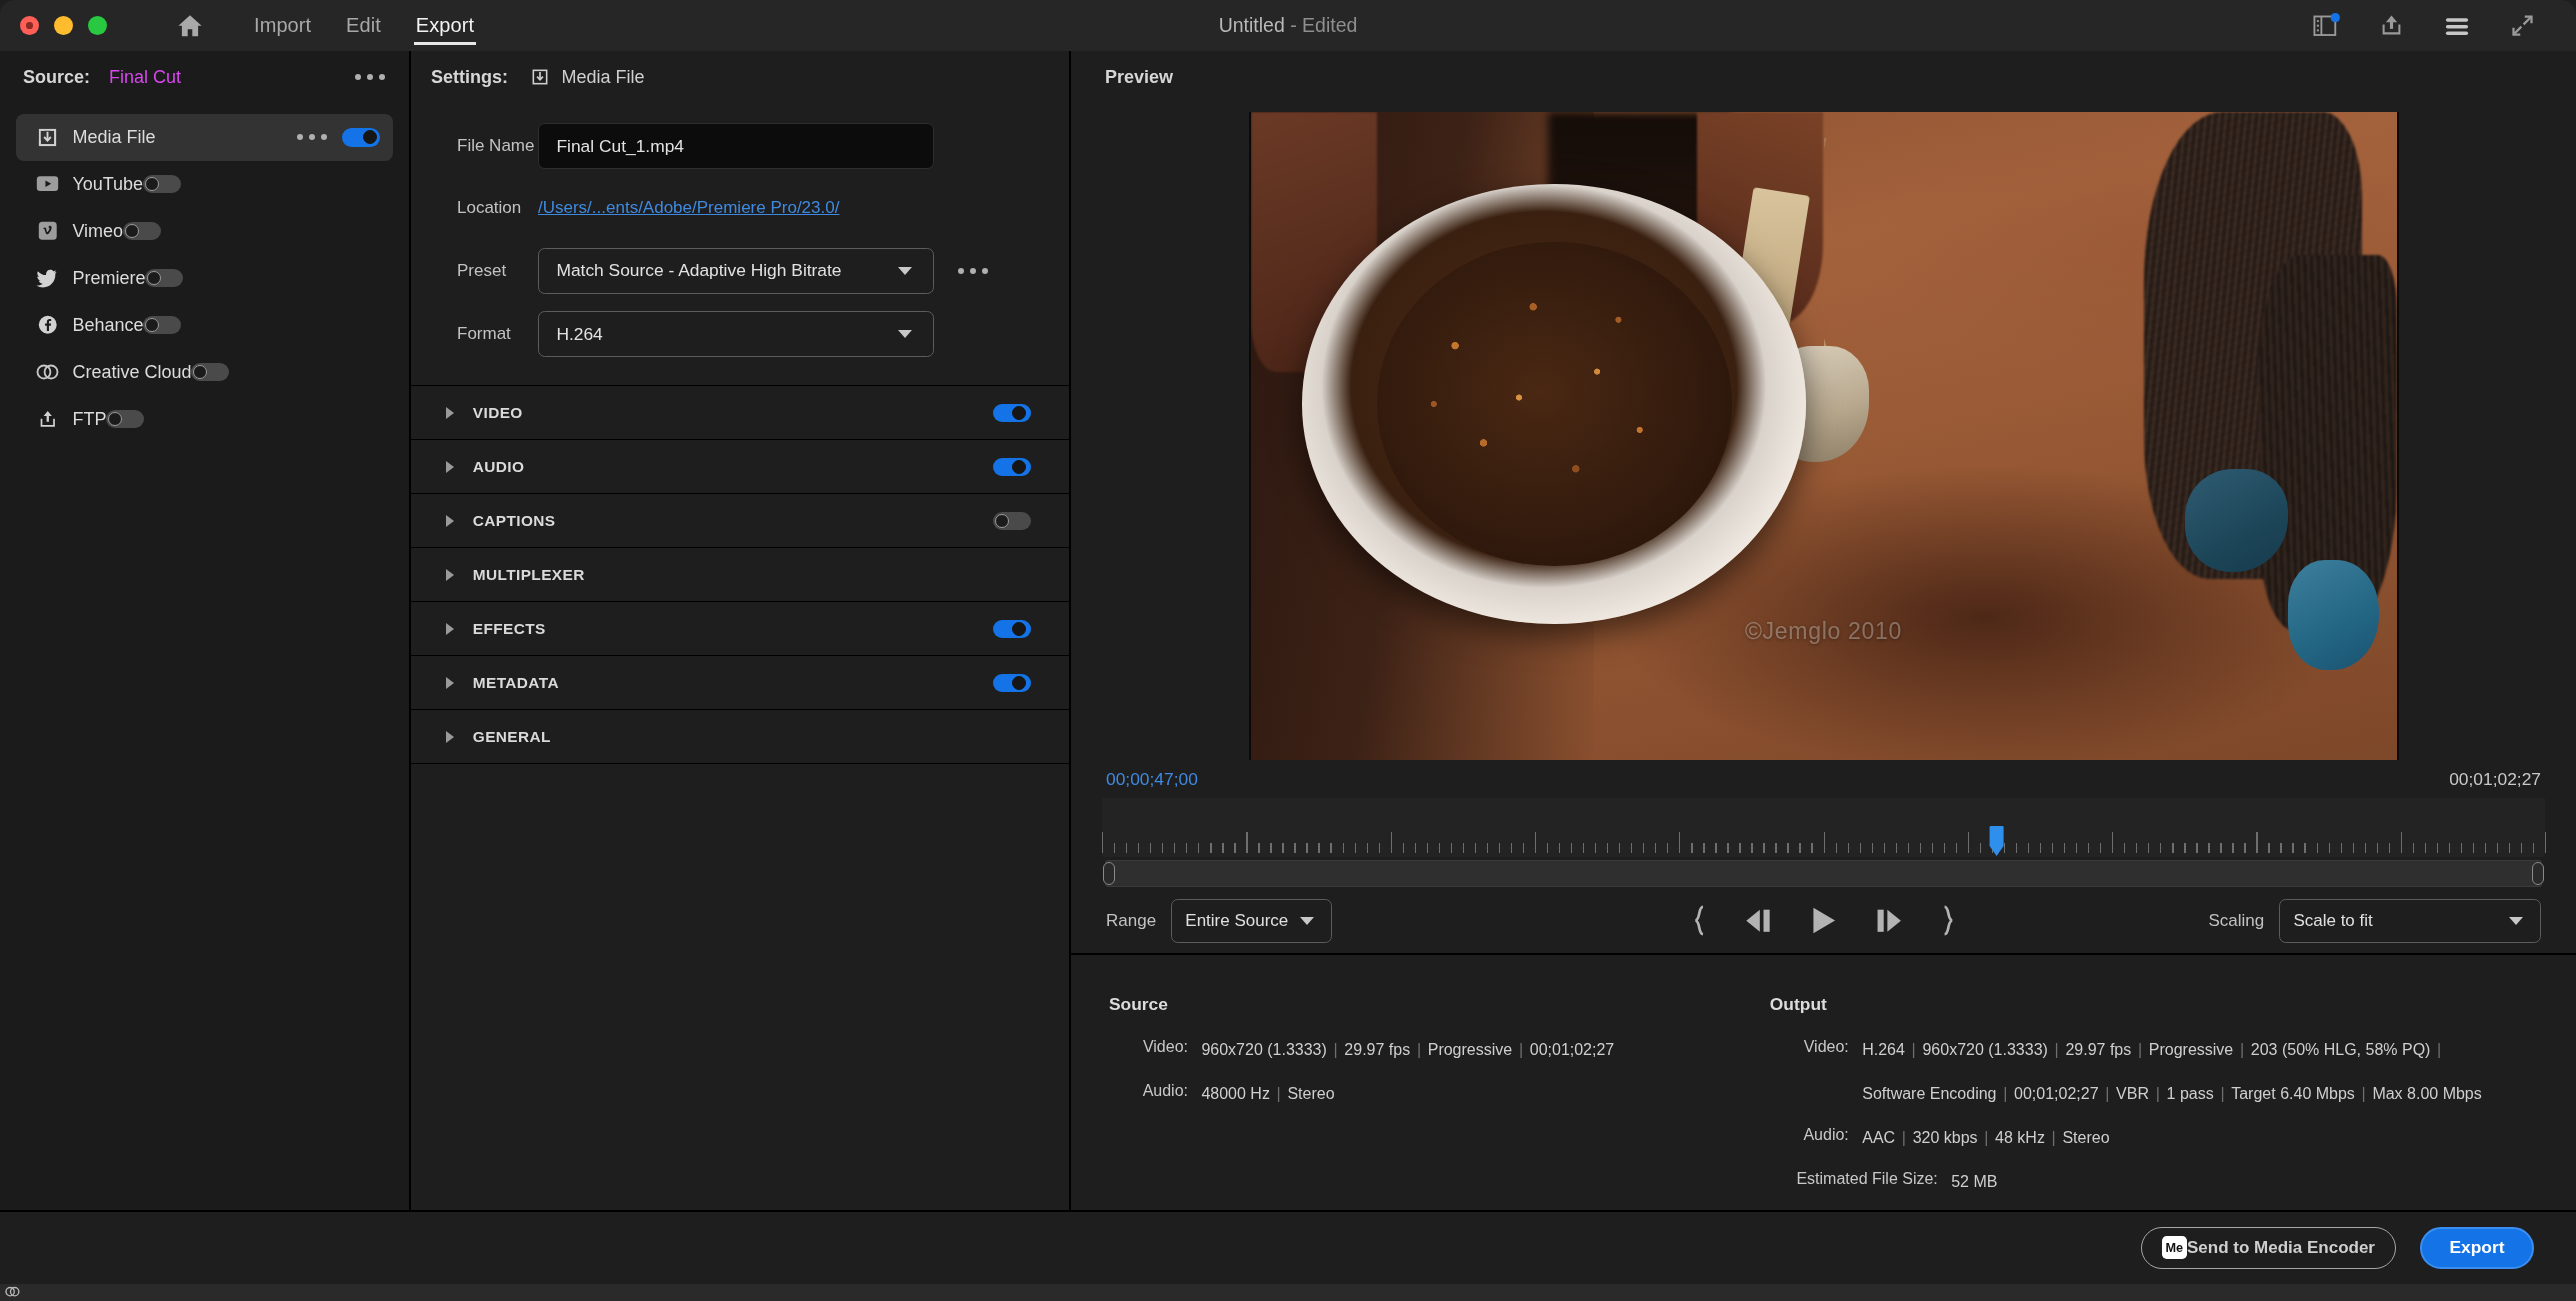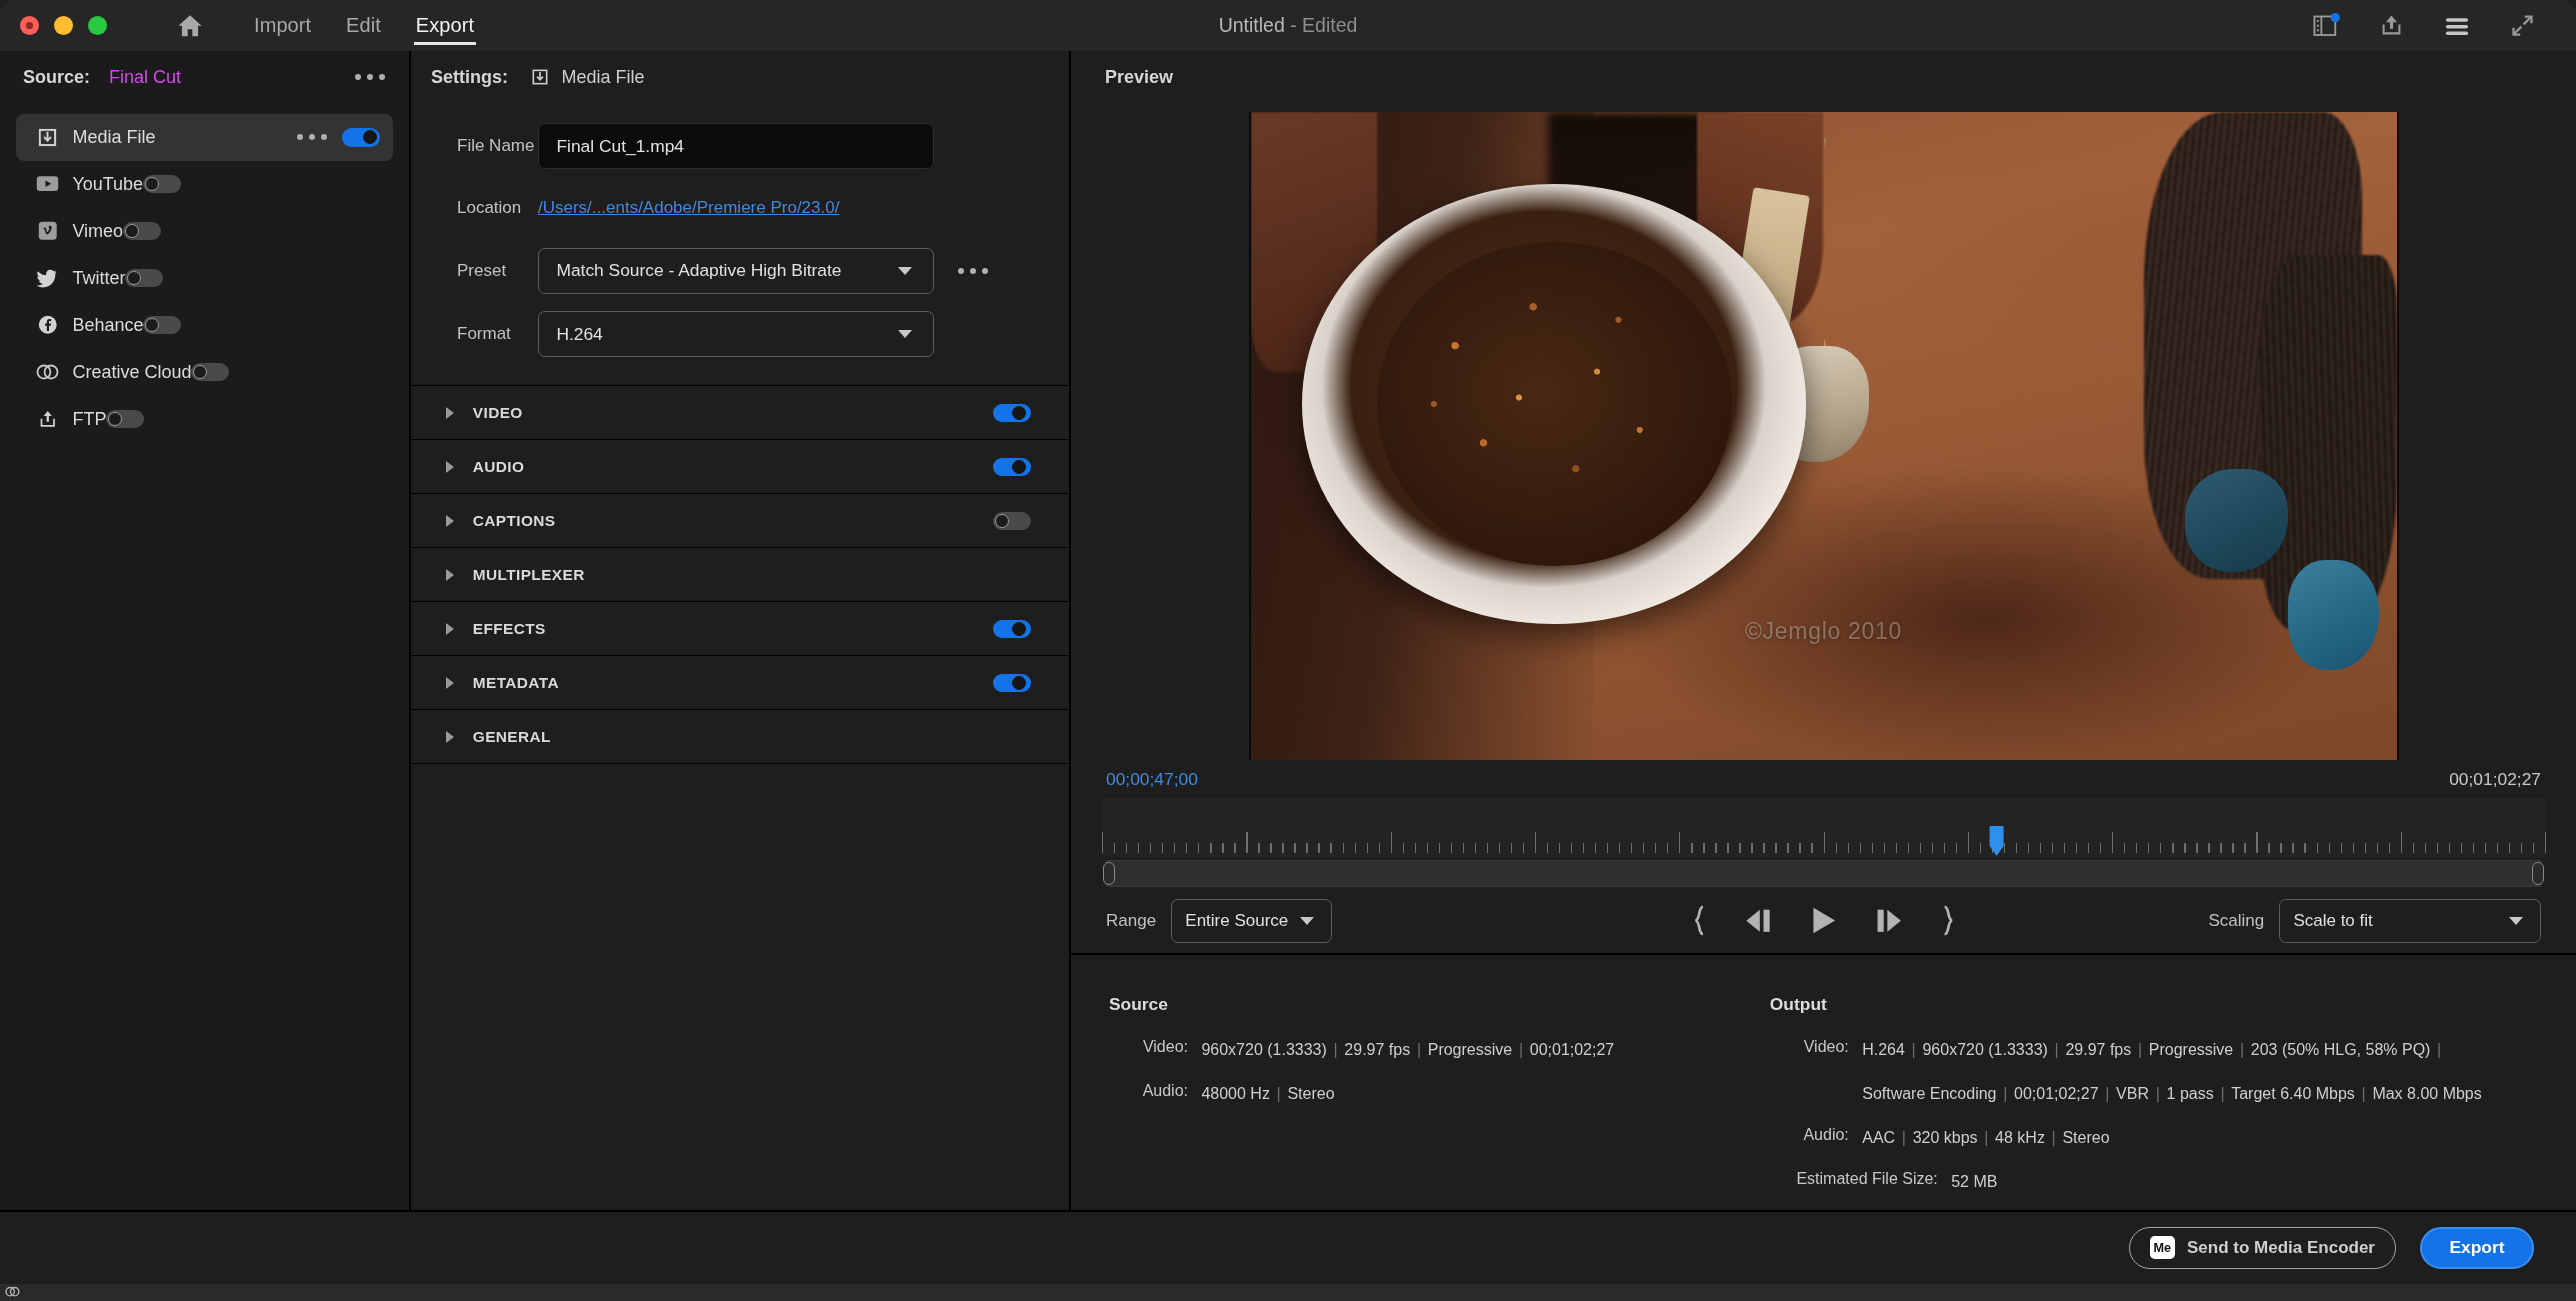--- a/index.html
+++ b/index.html
@@ -283,21 +283,21 @@
   .sep { color:#6f6f6f; margin:0 6.7px; }
 
   
   .footer {
     height:74px; flex:0 0 74px; border-top:2px solid #000;
     display:flex; align-items:center; justify-content:flex-end; padding-right:42px; gap:24px;
     background:#1e1e1e;
   }
   .btn-ghost {
     height:42px; border:1.3px solid #a6a6a6; border-radius:21px; display:flex; align-items:center;
-    gap:12px; padding:0 20px; font-size:17px; color:#cfcfcf; font-weight:bold;
+    padding:0 20px; font-size:17px; color:#cfcfcf; font-weight:bold;
   }
   .me-badge {
     width:25.5px; height:23px; border-radius:4.7px; background:#fff; color:#111;
     font-size:12.7px; font-weight:bold; display:flex; align-items:center; justify-content:center;
   }
   .btn-primary {
     height:42px; min-width:114px; border-radius:21px; background:#1473e6; border:2px solid #3b8ff0;
     display:flex; align-items:center; justify-content:center; font-size:17.4px; color:#fff; font-weight:bold;
     padding:0 23px;
   }
@@ -432,21 +432,21 @@
               <span class="knob"></span>
             </span>
         </div>
 
         <div class="side-item">
           <span class="si-icon">
             <svg width="23" height="20" viewBox="0 0 24 22">
               <path d="M22 4.2 c-.8 .4-1.7 .65-2.6 .78 c .95-.58 1.65-1.5 2-2.6 c-.9 .54-1.9 .93-2.95 1.14 c-.85-.92-2.05-1.5-3.4-1.5 c-2.6 0-4.7 2.12-4.7 4.73 c0 .37 .04 .73 .12 1.07 C6.6 7.73 3.5 6.03 1.45 3.45 c-.4 .7-.63 1.5-.63 2.38 c0 1.64 .83 3.09 2.1 3.94 c-.78-.03-1.5-.24-2.14-.6 v.06 c0 2.29 1.62 4.2 3.78 4.64 c-.4 .1-.81 .17-1.24 .17 c-.3 0-.6-.03-.89-.08 c .6 1.88 2.35 3.25 4.42 3.29 c-1.62 1.27-3.66 2.03-5.88 2.03 c-.38 0-.76-.02-1.13-.07 c 2.1 1.35 4.59 2.13 7.27 2.13 c 8.72 0 13.5-7.25 13.5-13.54 l-.02-.62 C20.57 6.05 21.36 5.19 22 4.2 Z" fill="#d2d2d2"></path>
             </svg>
           </span>
-          <span class="si-label">Twitter</span>
+          <span class="si-label">Premiere</span>
           <span class="toggle sm">
               <span class="knob"></span>
             </span>
         </div>
 
         <div class="side-item">
           <span class="si-icon">
             <svg width="21.5" height="21.5" viewBox="0 0 24 24">
               <circle cx="12" cy="12" r="10" fill="#d2d2d2"></circle>
               <path d="M13.4 19 v-6 h2 l .3-2.4 h-2.3 V9.1 c0-.7 .2-1.17 1.2-1.17 h1.25 V5.8 c-.22-.03-.96-.1-1.82-.1 c-1.8 0-3.03 1.1-3.03 3.12 v1.78 H9 v2.4 h2 v6 Z" fill="#1b1b1b"></path>

